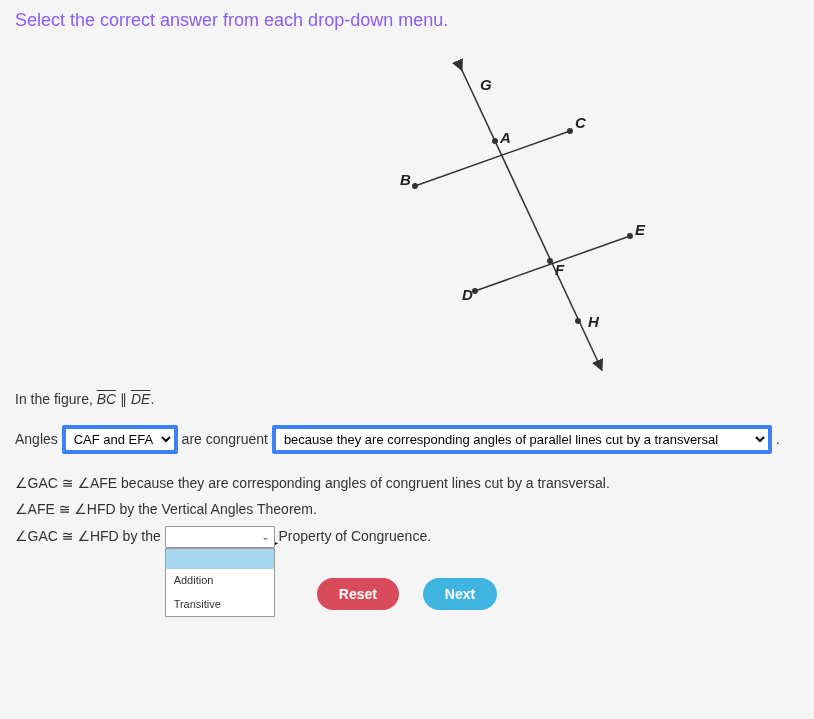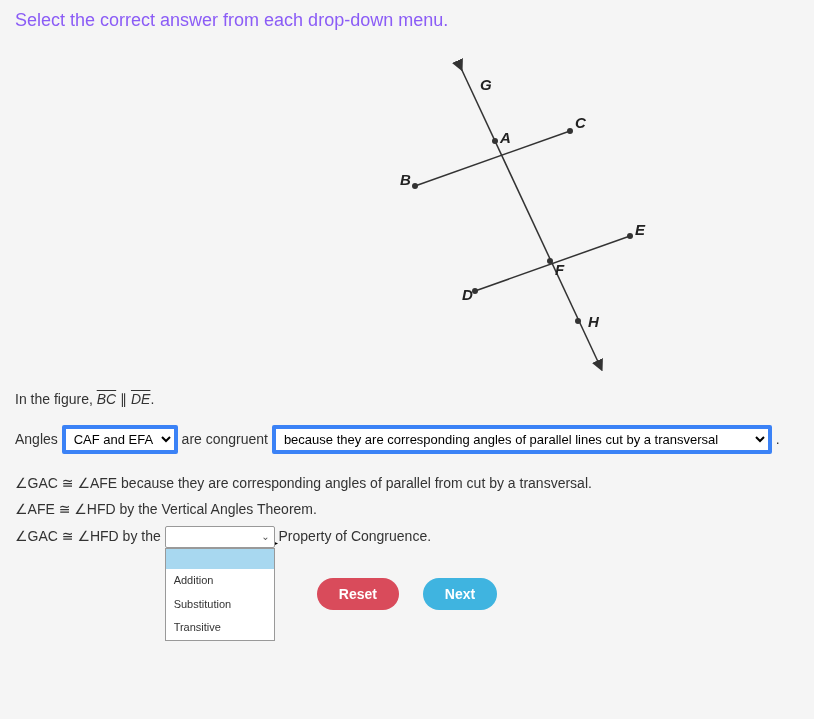--- a/index.html
+++ b/index.html
@@ -183,33 +183,32 @@
   <select>
     <option>CAF and EFA</option>
   </select>
   <span> are congruent </span>
   <select style="width:500px;">
     <option>because they are corresponding angles of parallel lines cut by a transversal</option>
   </select>
   <span> .</span>
 </div>
 
-<div class="proof-line">∠GAC ≅ ∠AFE because they are corresponding angles of parallel from cut by a transversal.</div>
+<div class="proof-line">∠GAC ≅ ∠AFE because they are corresponding angles of congruent lines cut by a transversal.</div>
 <span class="cursor-icon" style="left:267px; top:535px;">➤</span>
 <div class="proof-line">∠AFE ≅ ∠HFD by the Vertical Angles Theorem.</div>
 <div class="proof-line">
   <span>∠GAC ≅ ∠HFD by the </span>
   <span class="dropdown-open">
     <div class="dropdown-box">
       <span class="dropdown-arrow">⌄</span>
     </div>
     <div class="dropdown-menu">
       <div class="highlighted"></div>
       <div class="dropdown-item">Addition</div>
-      <div class="dropdown-item">Substitution</div>
       <div class="dropdown-item">Transitive</div>
     </div>
   </span>
   <span> Property of Congruence.</span>
 </div>
 
 <div class="buttons-row">
   <button class="btn btn-reset">Reset</button>
   <button class="btn btn-next">Next</button>
 </div>

